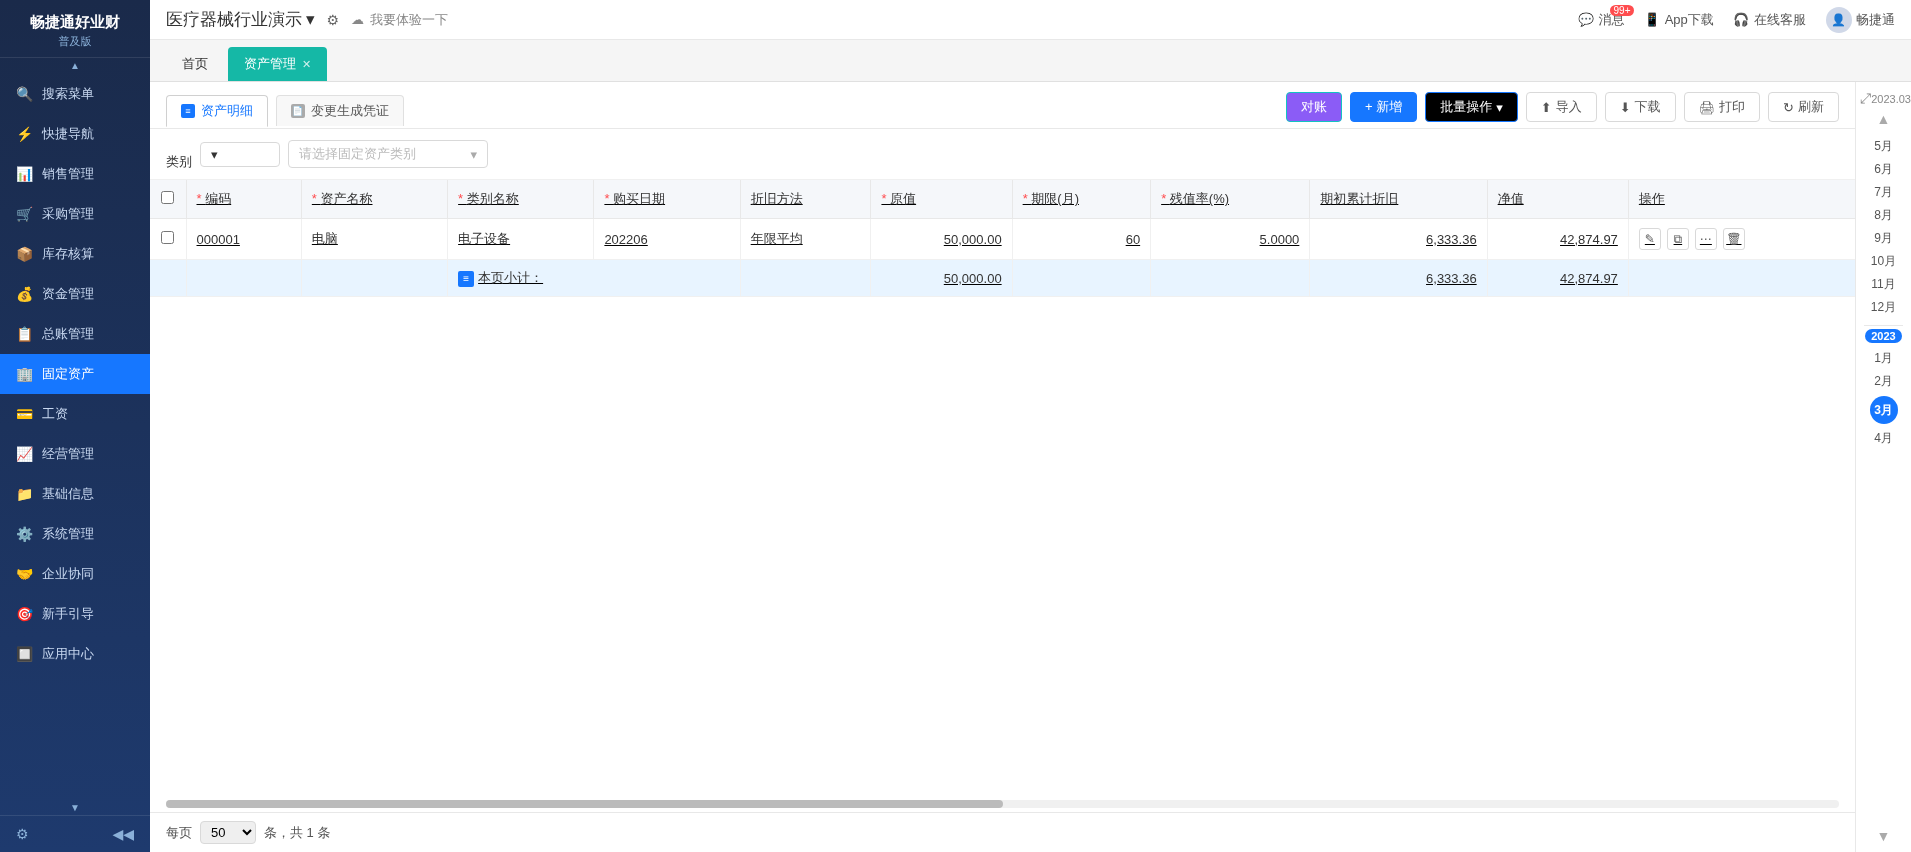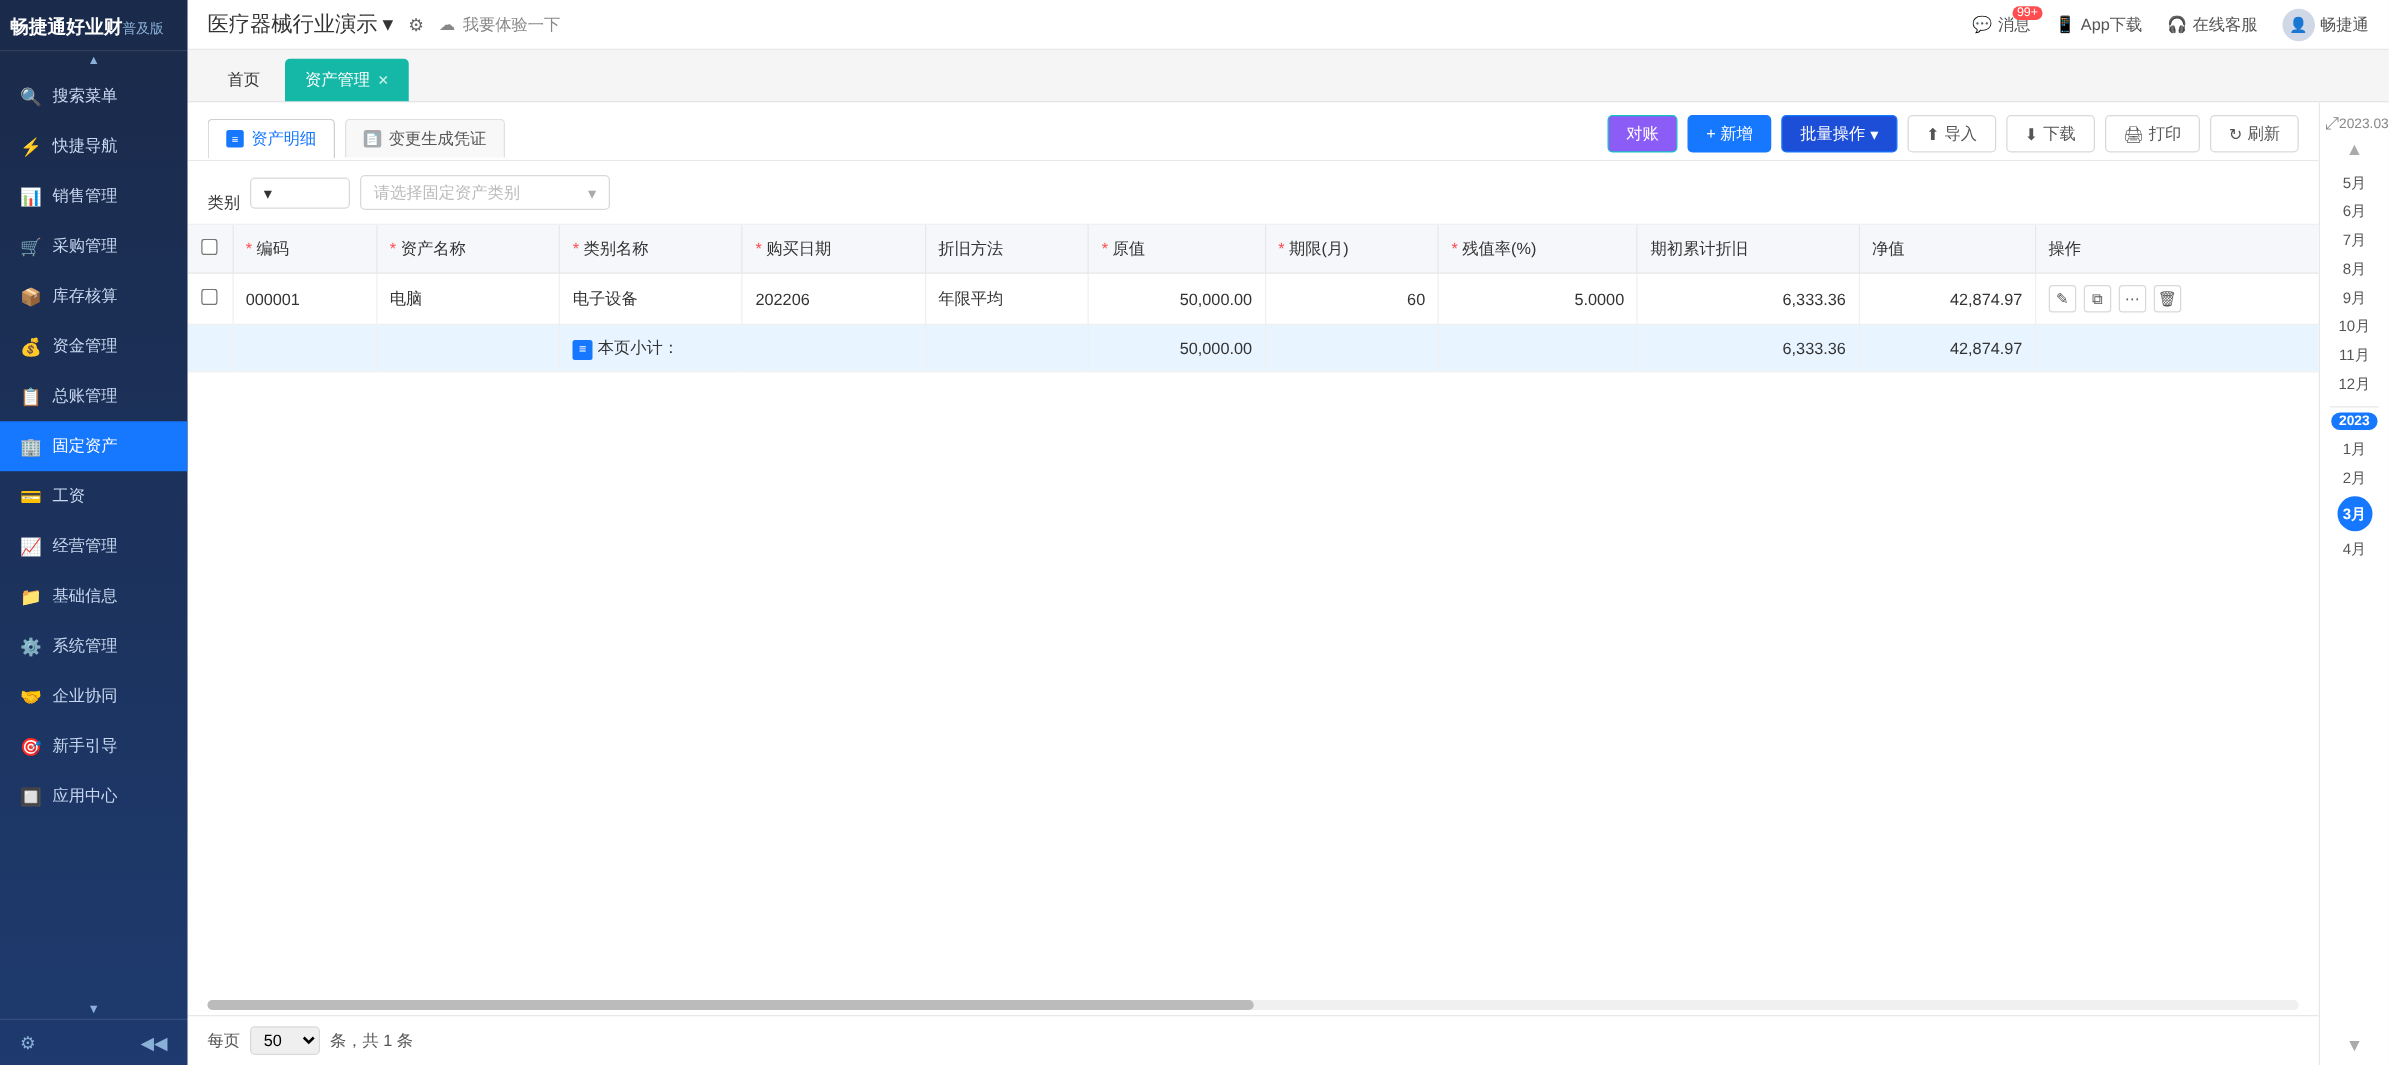--- a/index.html
+++ b/index.html
@@ -11,21 +11,21 @@
       background: linear-gradient(180deg, #1a2a4a 0%, #1e3a6e 100%);
       display: flex;
       flex-direction: column;
       color: #c8d8f0;
       flex-shrink: 0;
       height: 852px;
       position: relative;
     }
     .sidebar-logo {
       display: flex;
-      flex-direction: row;
+      flex-direction: column;
       align-items: center;
       padding: 12px 8px 8px;
       border-bottom: 1px solid rgba(255,255,255,0.1);
     }
     .sidebar-logo-text {
       font-size: 15px;
       font-weight: bold;
       color: #fff;
       line-height: 1.3;
     }
@@ -271,21 +271,21 @@
       background: #1677ff;
       color: #fff;
       border-color: #1677ff;
     }
     .btn-teal {
       background: #8b5cf6;
       color: #fff;
       border-color: #13c2c2;
     }
     .btn-batch {
-      background: #1d4ed8;
+      background: #000000;
       color: #fff;
       border-color: #1677ff;
       display: flex;
       align-items: center;
       gap: 4px;
       text-align: right;
     }
     .btn-icon {
       background: #fff;
       border: 1px solid #d9d9d9;
@@ -330,20 +330,21 @@
       align-items: center;
       gap: 4px;
       cursor: pointer;
     }
 
     
     .table-wrapper {
       flex: 1;
       overflow-x: auto;
       overflow-y: auto;
+      text-decoration: underline;
     }
     table {
       width: 100%;
       border-collapse: collapse;
       font-size: 13px;
     }
     thead tr {
       background: #f5f7fa;
     }
     thead th {

